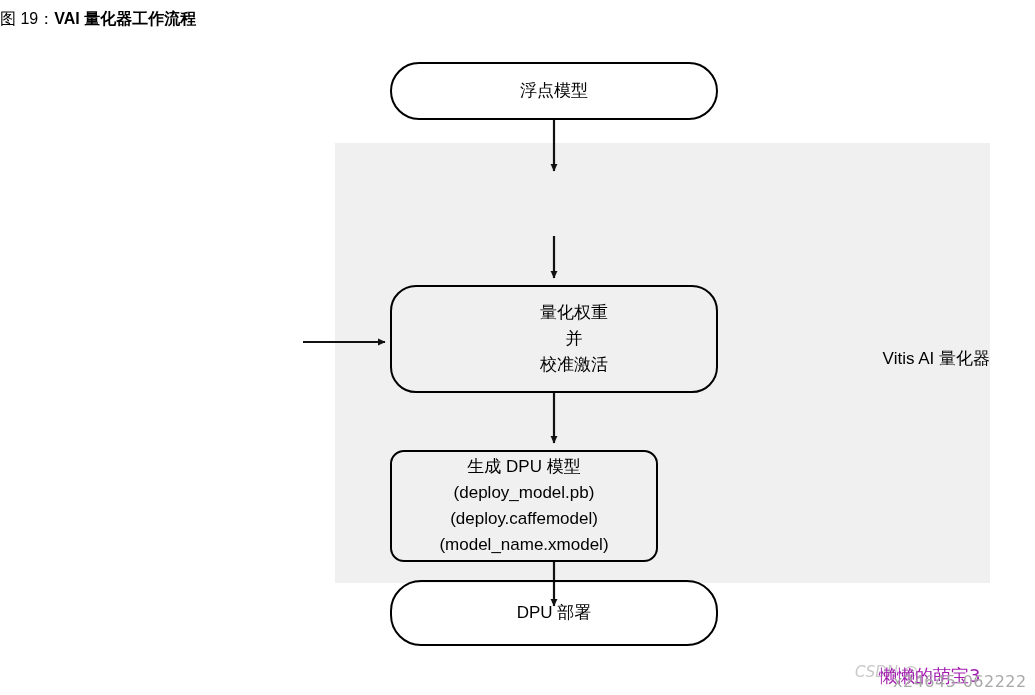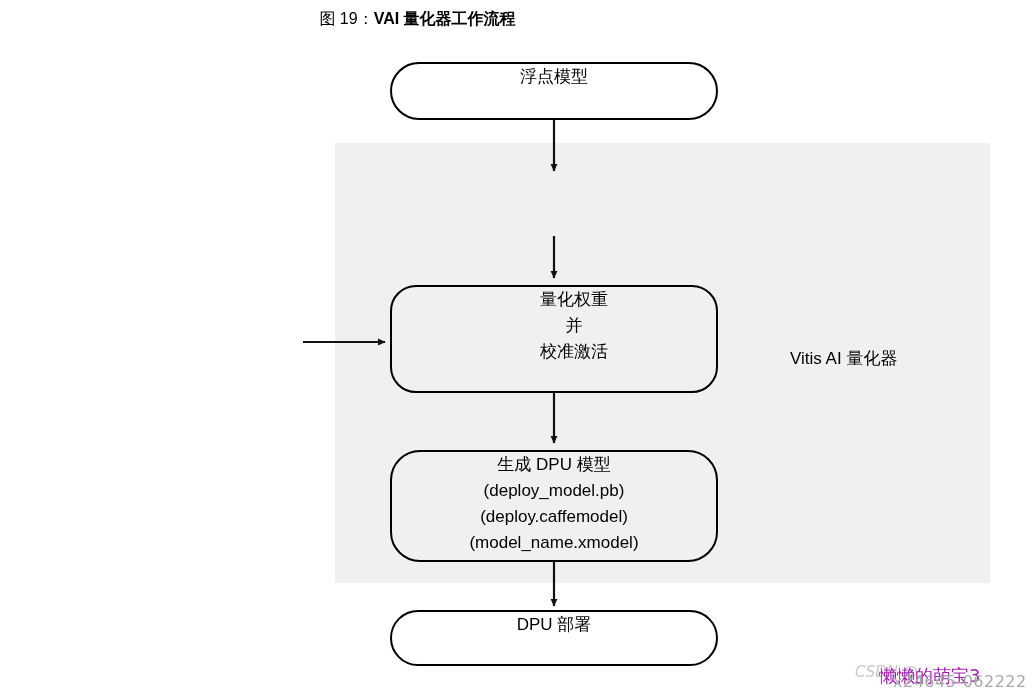--- a/index.html
+++ b/index.html
@@ -23,21 +23,21 @@
     width: 1035px;
     height: 695px;
   }
 
   
   .figure-title {
     position: absolute;
     left: 0;
     top: 9px;
     width: 835px;
-    text-align: center;
+    text-align: left;
     font-size: 16px;
     line-height: 20px;
     white-space: nowrap;
   }
   .figure-title .title-prefix {
     font-weight: normal;
   }
   .figure-title .title-main {
     font-weight: bold;
   }
@@ -51,50 +51,50 @@
     height: 440px;
     background: #f0f0f0;
   }
 
   
   .region-label {
     position: absolute;
     left: 790px;
     top: 348px;
     width: 200px;
-    text-align: left;
+    text-align: right;
     font-size: 17px;
     line-height: 22px;
     white-space: nowrap;
   }
 
   
   .node {
     position: absolute;
     box-sizing: border-box;
     border: 2.5px solid #000000;
     border-radius: 30px;
     background: transparent;
     display: flex;
-    align-items: flex-start;
+    align-items: center;
     justify-content: center;
     text-align: center;
     font-size: 17px;
     line-height: 26px;
   }
   .node .node-text {
     display: block;
     white-space: pre-line;
   }
 
   #node-float-model   { left: 390px; top: 62px;  width: 328px; height: 58px; }
   #node-preprocess    { left: 390px; top: 178px; width: 328px; height: 58px; }
   #node-quantize      { left: 390px; top: 285px; width: 328px; height: 108px; border-radius: 26px; padding-left: 40px; }
-  #node-generate-dpu  { left: 390px; top: 450px; width: 328px; height: 112px; border-radius: 30px; }
-  #node-dpu-deploy    { left: 390px; top: 610px; width: 328px; height: 56px; border-radius: 31px; }
+  #node-generate-dpu  { left: 390px; top: 450px; width: 268px; height: 112px; border-radius: 14px; }
+  #node-dpu-deploy    { left: 390px; top: 580px; width: 328px; height: 66px; border-radius: 31px; }
 
   
   .data-node {
     position: absolute;
     left: 38px;
     top: 281px;
     width: 292px;
     height: 114px;
   }
   .data-node svg {

